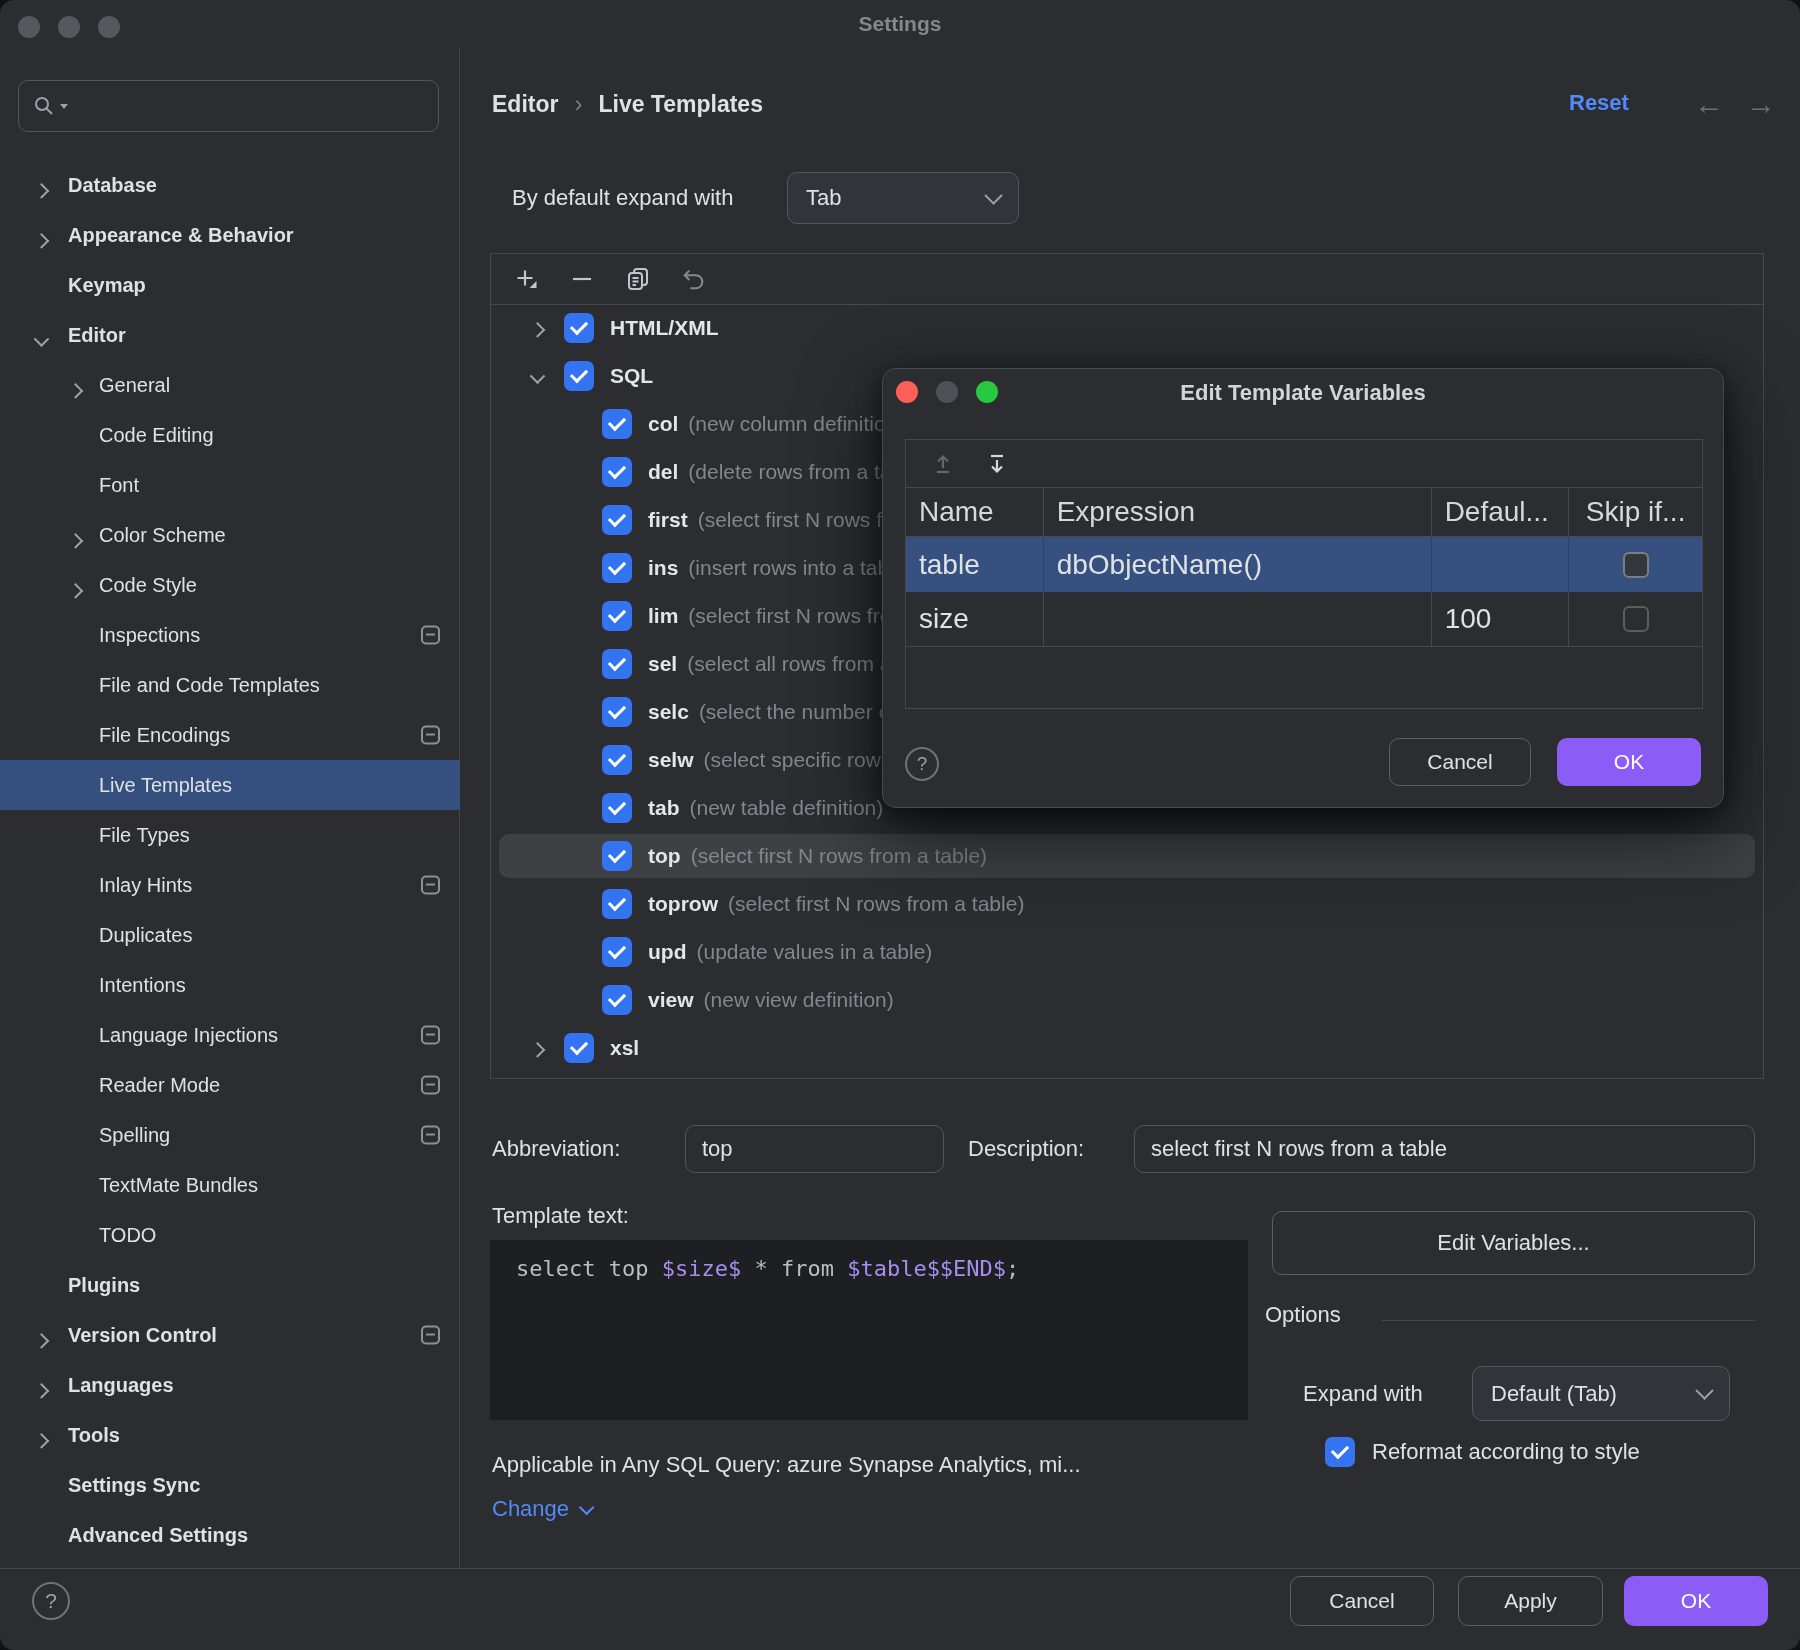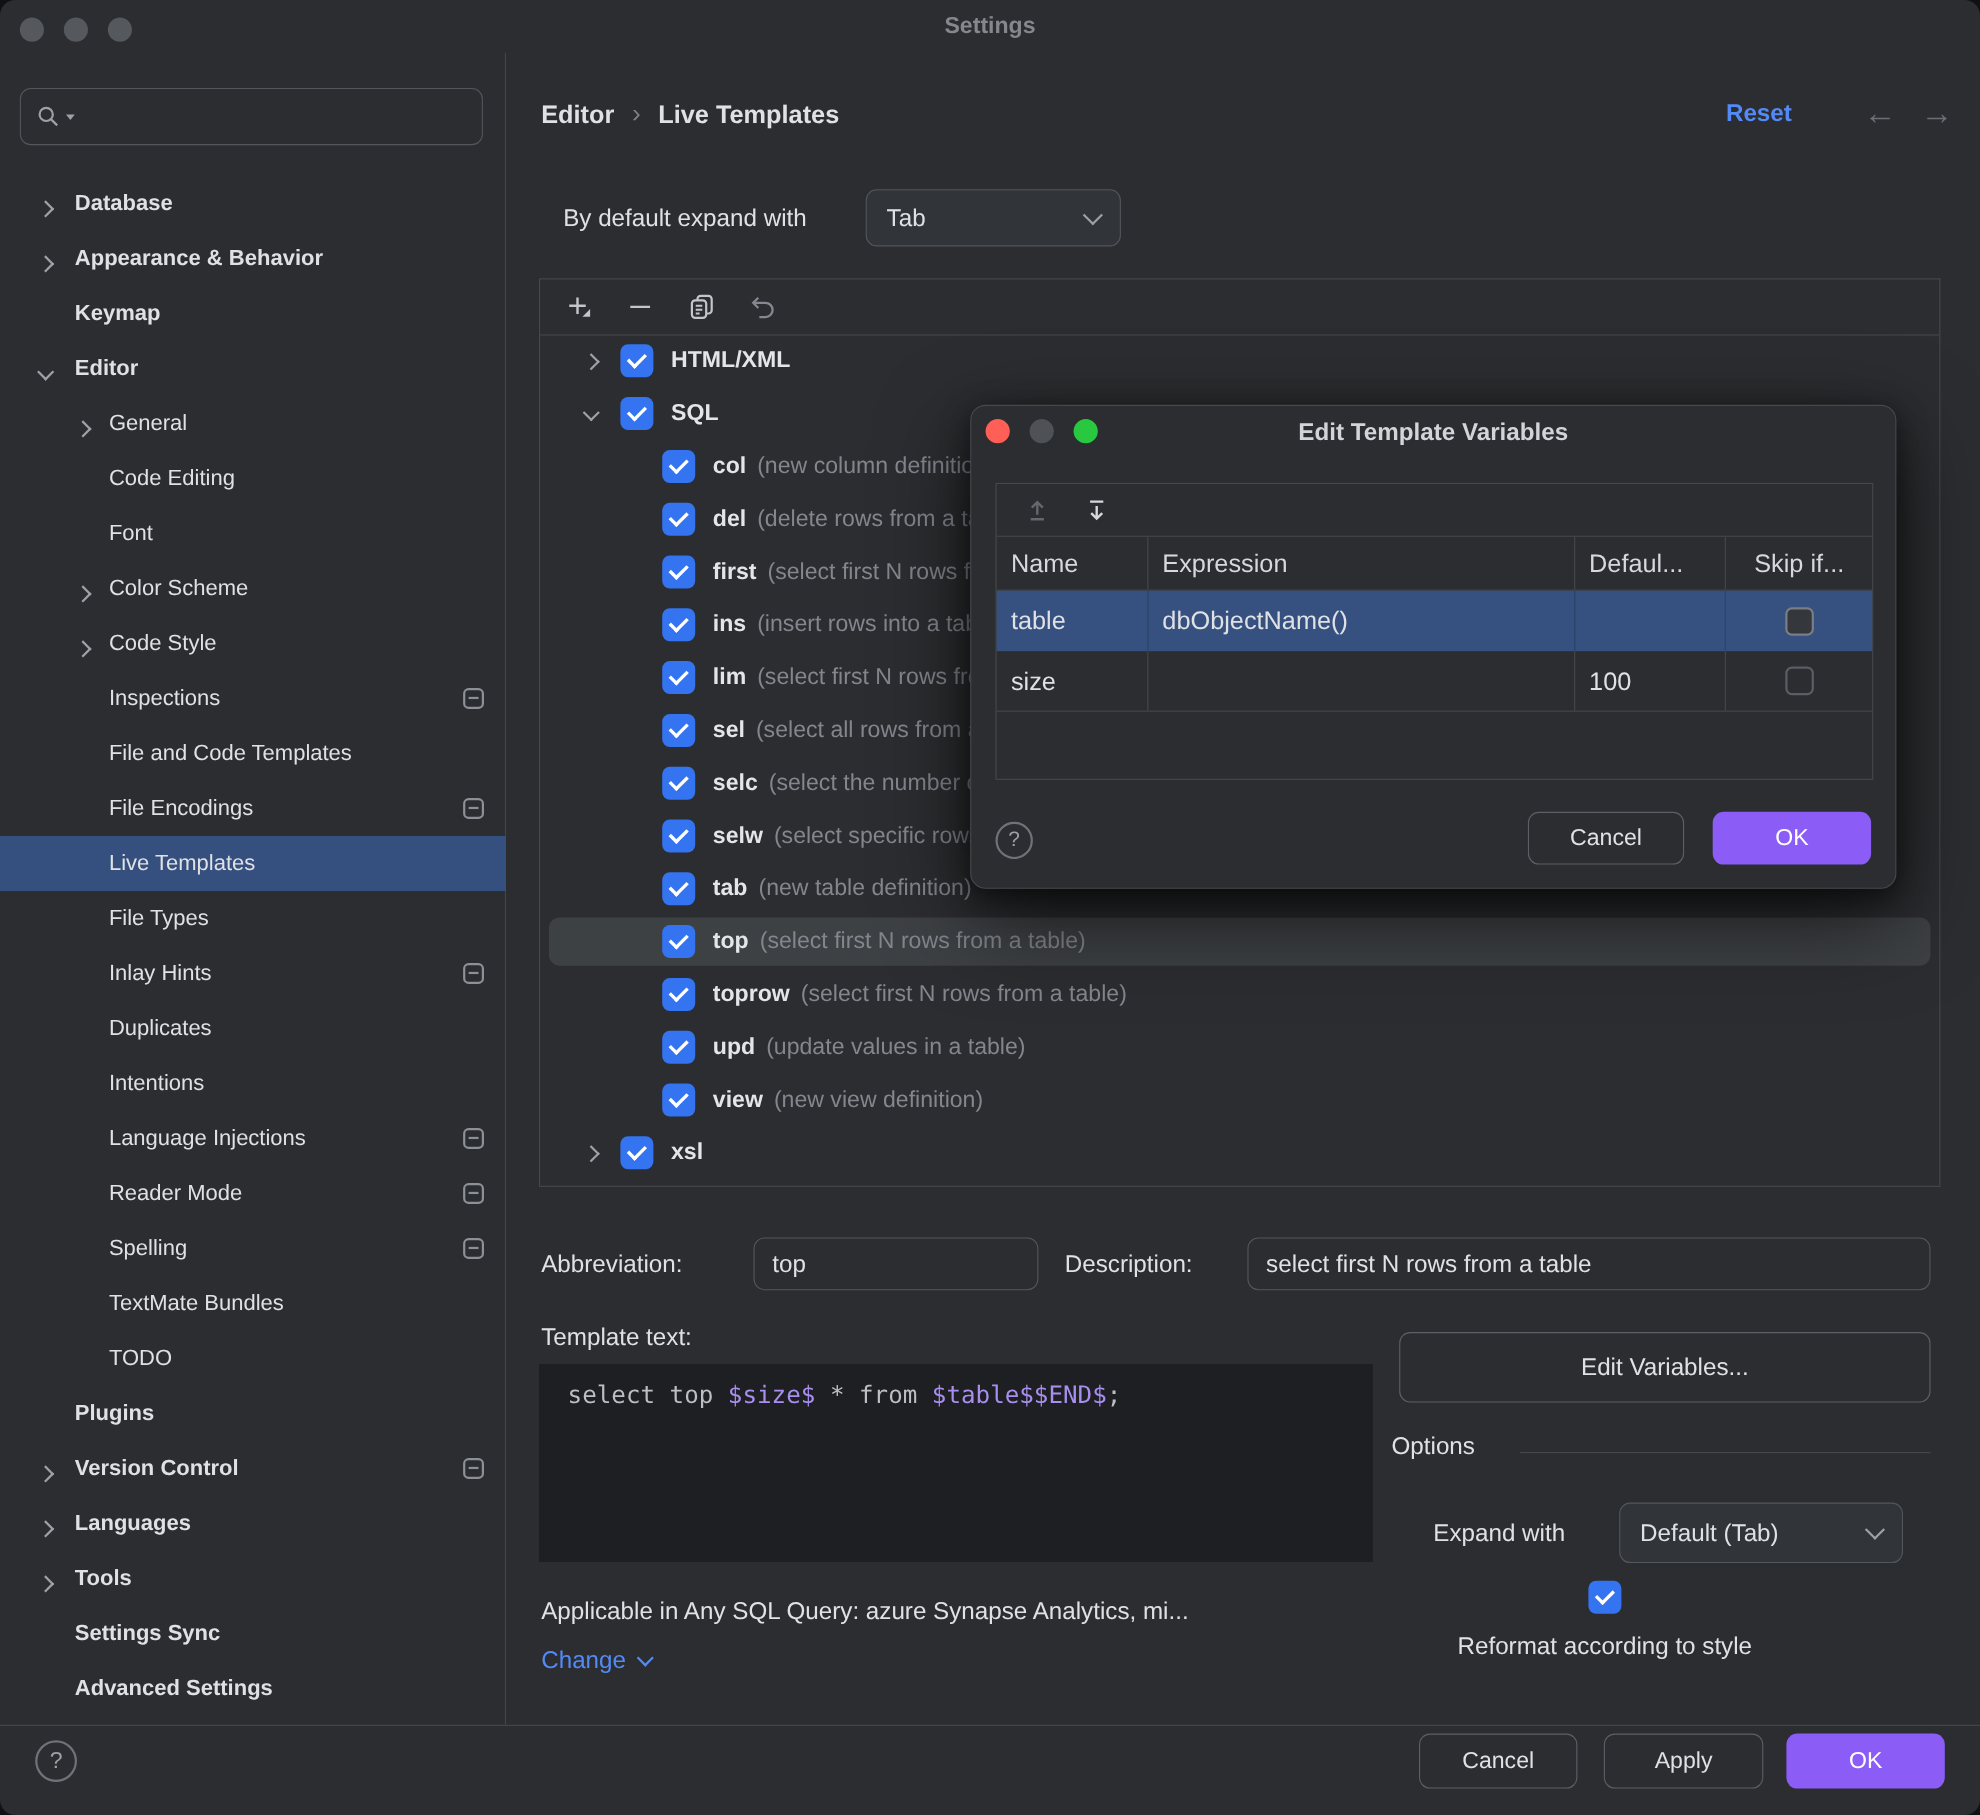--- a/index.html
+++ b/index.html
@@ -80,21 +80,21 @@
   .code-var{color:#a98ef0;}
   .btn{border-radius:10px;box-sizing:border-box;display:flex;align-items:center;justify-content:center;
        font-size:21px;color:#dfe1e5;cursor:pointer;}
   .btn-plain{border:1px solid #5c6066;background:transparent;}
   .btn-primary{background:#8b5cf6;color:#ffffff;border:none;}
   #edit-vars-btn{left:1272px;top:1211px;width:483px;height:64px;font-size:22px;}
   #options-label{left:1265px;top:1302px;}
   #options-line{left:1382px;top:1320px;width:373px;height:1px;background:#46484d;}
   #expandwith-label{left:1303px;top:1366px;height:55px;display:flex;align-items:center;}
   #expandwith-dd{left:1472px;top:1366px;width:258px;height:55px;}
-  #reformat-row{left:1325px;top:1437px;display:flex;align-items:center;gap:17px;flex-direction:column;}
+  #reformat-row{left:1325px;top:1437px;display:flex;align-items:center;gap:17px;}
   #applicable-text{left:492px;top:1452px;}
   #change-link{left:492px;top:1496px;color:#548af7;font-size:22px;display:flex;align-items:center;gap:10px;cursor:pointer;}
   .chev-blue{width:9px;height:9px;border-right:2.4px solid #548af7;border-bottom:2.4px solid #548af7;
              transform:rotate(45deg) translateY(-3px);}
 
   
   #footer-line{left:0;top:1568px;width:1800px;height:1px;background:#46484d;}
   .help-circle{width:38px;height:38px;border-radius:50%;border:2px solid #6f7278;box-sizing:border-box;
                display:flex;align-items:center;justify-content:center;color:#9da0a8;font-size:21px;}
   #main-help{left:32px;top:1582px;}
@@ -107,21 +107,21 @@
          border-radius:14px;box-shadow:0 26px 80px rgba(0,0,0,0.65),0 6px 24px rgba(0,0,0,0.5);box-sizing:border-box;}
   .m-dot{position:absolute;top:12px;width:22px;height:22px;border-radius:50%;}
   #modal-title{left:0;top:11px;width:100%;display:flex;justify-content:center;color:#d2d4d9;
                font-size:22px;font-weight:bold;}
   #mtable{left:22px;top:70px;width:798px;height:270px;border:1px solid #46484d;box-sizing:border-box;}
   #mtoolbar{height:48px;border-bottom:1px solid #46484d;display:flex;align-items:center;gap:28px;padding-left:24px;box-sizing:border-box;}
   .mhead{display:flex;height:49px;border-bottom:1px solid #46484d;box-sizing:border-box;}
   .mrow{display:flex;height:55px;box-sizing:border-box;}
   .mrow.bordered{border-bottom:1px solid #46484d;}
   .mcell{box-sizing:border-box;border-right:1px solid #46484d;display:flex;align-items:center;
-         padding:0 13px;font-size:23px;color:#dfe1e5;overflow:hidden;white-space:nowrap;text-align:center;}
+         padding:0 13px;font-size:28px;color:#dfe1e5;overflow:hidden;white-space:nowrap;text-align:center;}
   .mcell.last{border-right:none;justify-content:center;}
   .mhead .mcell{color:#d6d8dd;}
   .mrow.selected .mcell{background:#36517f;border-right-color:#2c4368;}
   .skipbox{width:26px;height:26px;border-radius:6px;box-sizing:border-box;border:2px solid #5a5e64;cursor:pointer;}
   .mrow.selected .skipbox{background:#34373c;border-color:#7b7e84;}
   #modal-help{left:22px;top:378px;width:34px;height:34px;font-size:19px;}
   #btn-cancel-modal{left:506px;top:369px;width:142px;height:48px;}
   #btn-ok-modal{left:674px;top:369px;width:144px;height:48px;}
 </style>
 </head>

